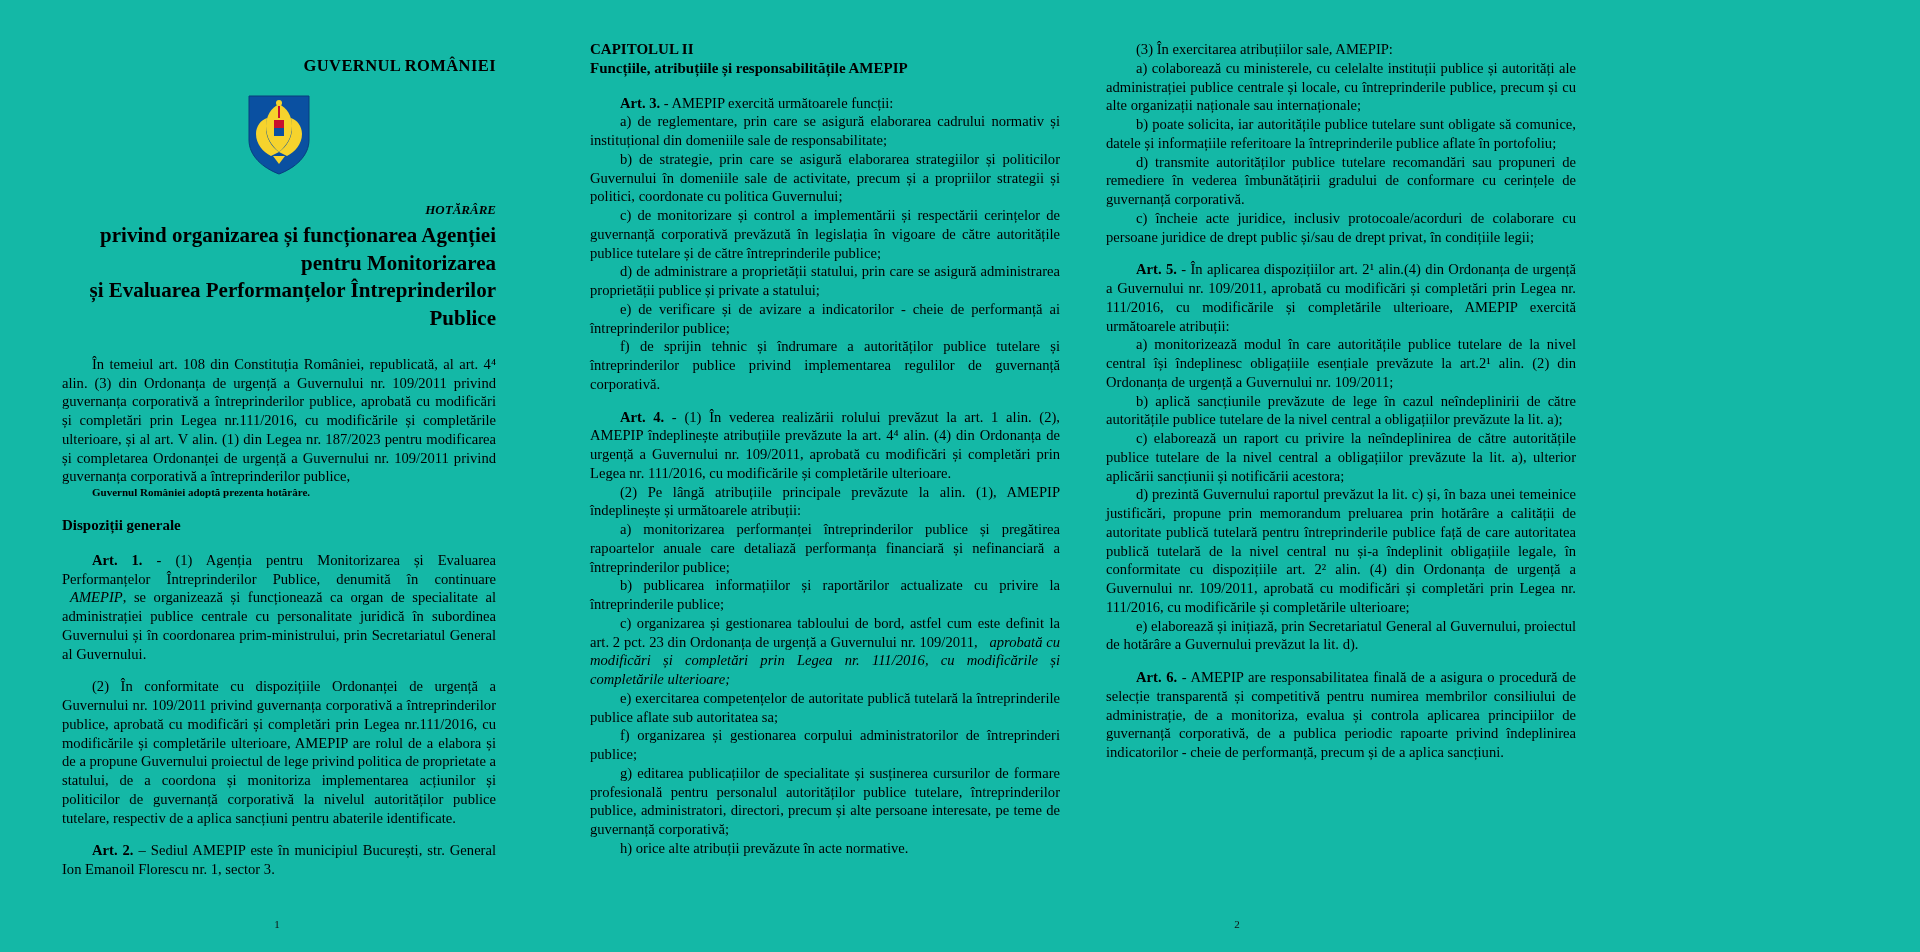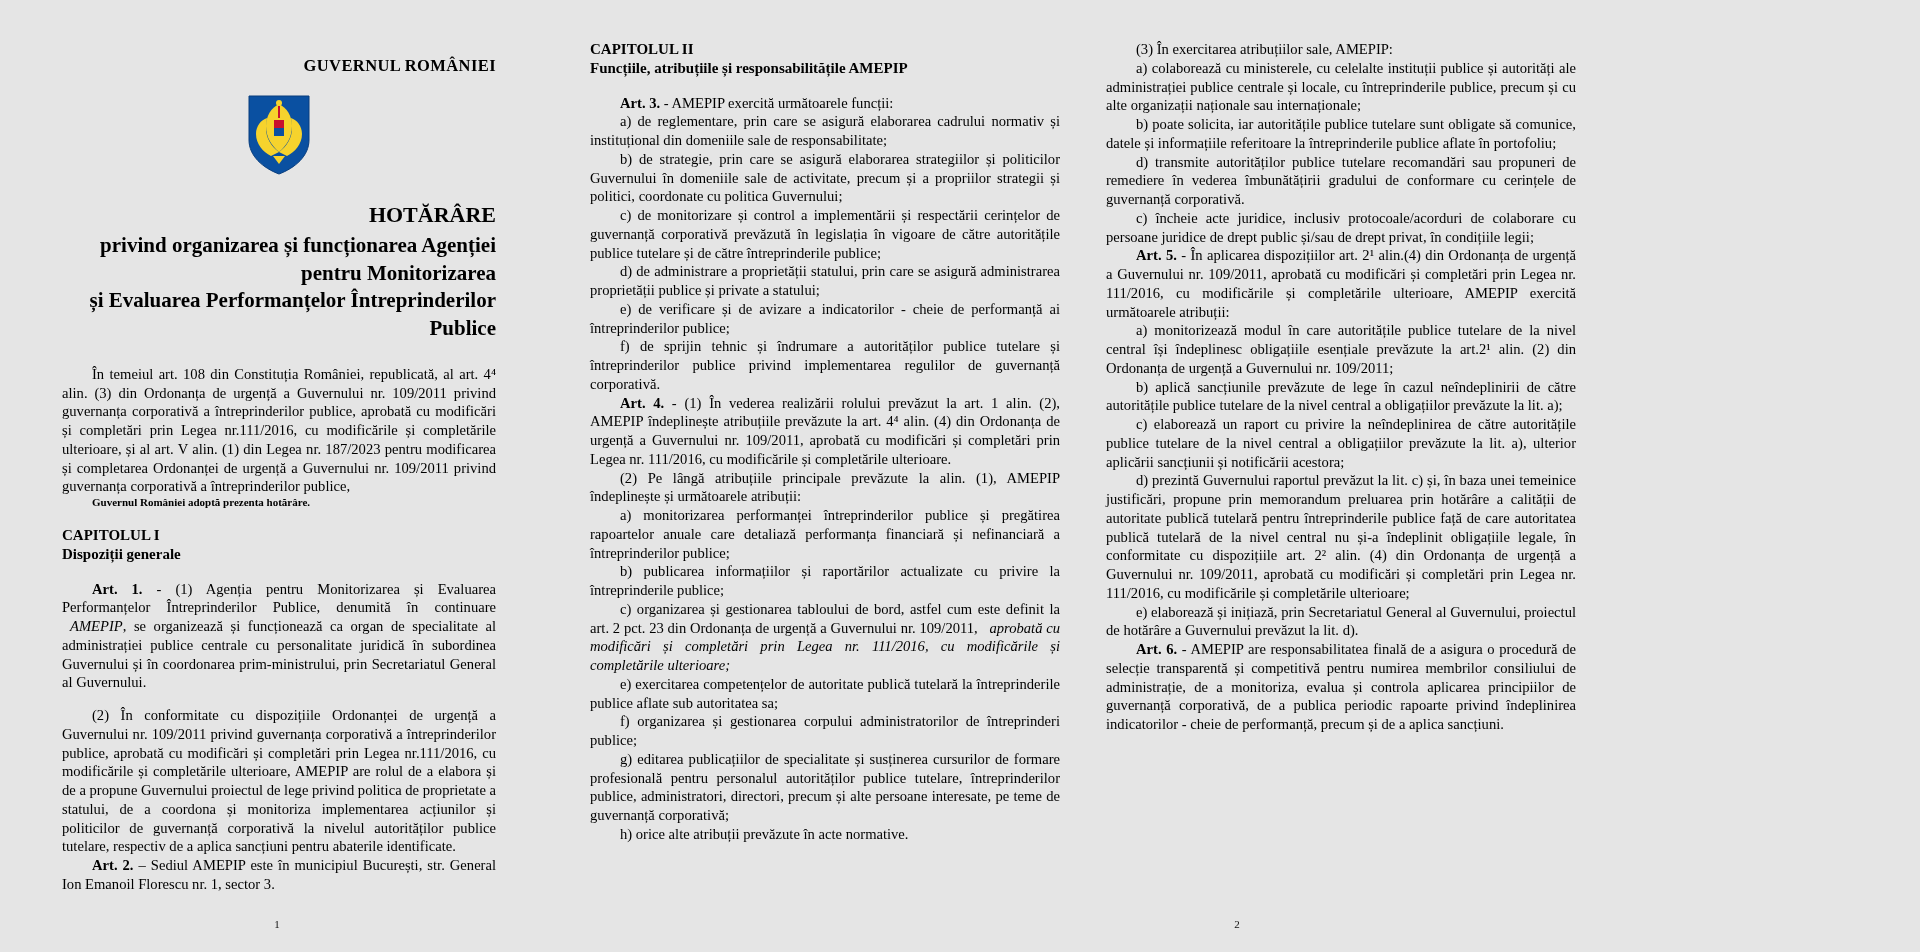--- a/index.html
+++ b/index.html
@@ -13,21 +13,21 @@
   }
   .spread {
     display: flex;
     width: 1920px;
     height: 952px;
     align-items: flex-start;
   }
   .page {
     position: relative;
     height: 952px;
-    background: #e5e5e5;
+    background: #14b8a6;
   }
   .page-1 { width: 554px; padding: 56px 58px 0 62px; }
   .page-2 { width: 1366px; padding: 40px 56px 0 0; }
 
   .p2-cols {
     display: flex;
     gap: 46px;
     padding-left: 36px;
   }
   .col { width: 470px; }
@@ -51,22 +51,23 @@
     letter-spacing: .4px;
     margin: 0 0 18px 0;
   }
   .crest {
     width: 64px; height: 82px;
     margin: 0 auto 26px auto;
     display: block;
   }
   .doc-kind {
     font-weight: bold;
-    font-size: 22px;
+    font-size: 13px;
     margin: 0 0 4px 0;
+    font-style: italic;
   }
   .doc-sub {
     font-weight: bold;
     font-size: 21px;
     line-height: 1.32;
     margin: 0 0 22px 0;
   }
   .preamble { margin-bottom: 0; }
   .adopta {
     font-weight: bold;
@@ -75,21 +76,21 @@
     margin: 0 0 18px 0;
   }
   .chapter {
     font-weight: bold;
     font-size: 15px;
     line-height: 1.25;
     margin: 0 0 16px 0;
   }
   .chapter .ch-line { display: block; }
   .art-block { margin: 0 0 14px 0; }
-  .art-gap { }
+  .art-gap { margin-top: 14px; }
   .lettered { text-indent: 30px; }
 
   .folio {
     position: absolute;
     bottom: 22px;
     font-size: 11px;
     color: #111;
   }
   .folio-1 { left: 0; right: 0; text-align: center; }
   .folio-2 { left: 0; right: 0; text-align: center; }
@@ -120,21 +121,20 @@
     <div class="center doc-sub">
       <span>privind organizarea și funcționarea Agenției  pentru Monitorizarea</span><br>
       <span>și Evaluarea Performanțelor Întreprinderilor Publice</span>
     </div>
 
     <p class="just indent preamble">În temeiul art. 108 din Constituția României, republicată, al art. 4⁴ alin. (3) din Ordonanța de urgență a Guvernului nr. 109/2011 privind guvernanța corporativă a întreprinderilor publice, aprobată cu modificări și completări prin Legea nr.111/2016, cu modificările și completările ulterioare, și al art. V alin. (1) din Legea nr. 187/2023 pentru modificarea și completarea Ordonanței de urgență a Guvernului nr. 109/2011 privind guvernanța corporativă a întreprinderilor publice,</p>
 
     <p class="adopta">Guvernul României adoptă prezenta hotărâre.</p>
 
     <div class="chapter">
-      <span class="ch-line">CAPITOLUL I</span>
       <span class="ch-line">Dispoziții generale</span>
     </div>
 
     <p class="just indent art-block"><b>Art. 1.</b><span> - (1) Agenția pentru Monitorizarea și Evaluarea Performanțelor Întreprinderilor Publice, denumită în continuare </span><i>AMEPIP</i><span>, se organizează și funcționează ca organ de specialitate al administrației publice centrale cu personalitate juridică în subordinea Guvernului și în coordonarea prim-ministrului, prin Secretariatul General al Guvernului.</span></p>
 
     <p class="just indent">(2) În conformitate cu dispozițiile Ordonanței de urgență a Guvernului nr. 109/2011 privind guvernanța corporativă a întreprinderilor publice, aprobată cu modificări și completări prin  Legea nr.111/2016, cu modificările și completările ulterioare, AMEPIP are rolul de a elabora și de a propune Guvernului proiectul de lege privind politica de proprietate a statului, de a coordona și monitoriza implementarea acțiunilor și politicilor de guvernanță corporativă la nivelul autorităților publice tutelare, respectiv de a aplica sancțiuni pentru abaterile identificate.</p>
 
     <p class="just indent art-gap"><b>Art. 2.</b><span> – Sediul AMEPIP este în municipiul București, str. General Ion Emanoil Florescu nr. 1, sector 3.</span></p>
 
     <div class="folio folio-1">1</div>

